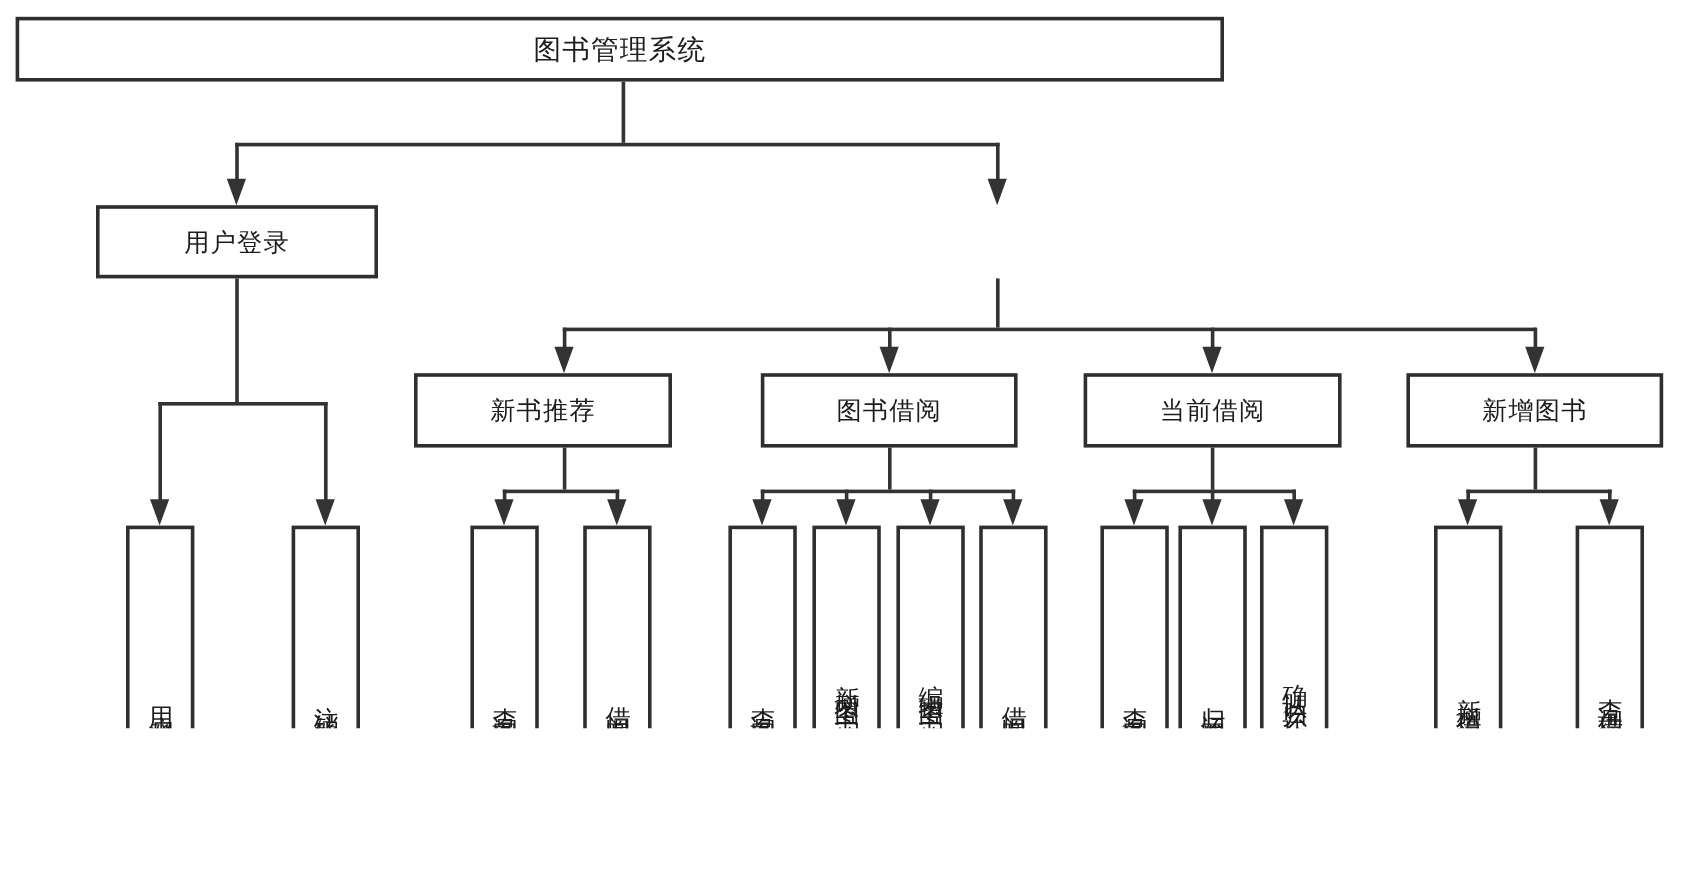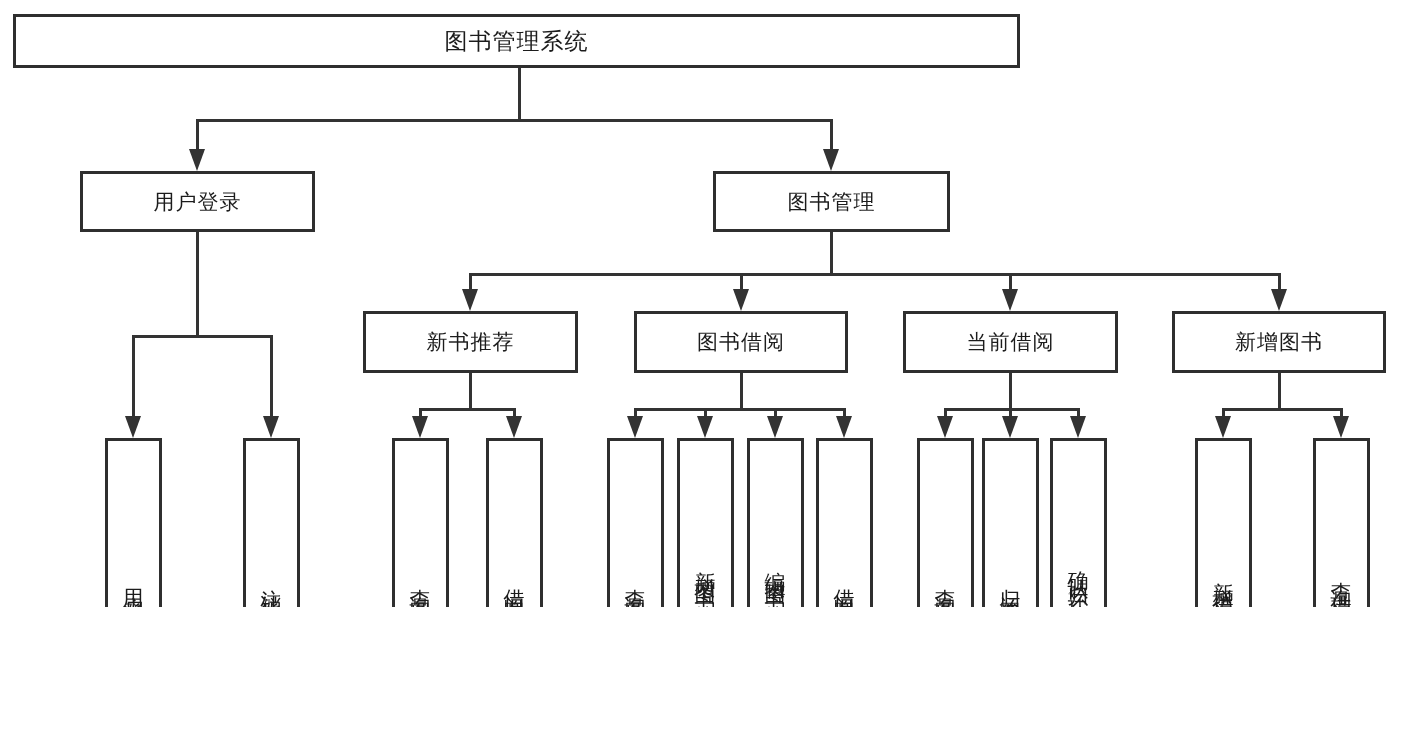--- a/index.html
+++ b/index.html
@@ -68,43 +68,40 @@
   <div class="v-line" style="left:518px;top:68px;height:51px;"></div>
   <div class="h-line" style="left:196px;top:119px;width:637px;"></div>
   <div class="v-line" style="left:196px;top:119px;height:34px;"></div>
   <div class="arrow" style="left:189px;top:149px;"></div>
   <div class="v-line" style="left:830px;top:119px;height:34px;"></div>
   <div class="arrow" style="left:823px;top:149px;"></div>
 
   <div class="box" style="left:80px;top:171px;width:235px;height:61px;">
     <span>用户登录</span>
   </div>
-  <div class="box" style="left:713px;top:171px;width:237px;height:61px;">
-    <span>图书管理</span>
-  </div>
 
   <div class="v-line" style="left:196px;top:232px;height:103px;"></div>
   <div class="h-line" style="left:132px;top:335px;width:141px;"></div>
   <div class="v-line" style="left:132px;top:335px;height:85px;"></div>
   <div class="arrow" style="left:125px;top:416px;"></div>
   <div class="v-line" style="left:270px;top:335px;height:85px;"></div>
   <div class="arrow" style="left:263px;top:416px;"></div>
 
   <div class="v-line" style="left:830px;top:232px;height:41px;"></div>
   <div class="h-line" style="left:469px;top:273px;width:811px;"></div>
   <div class="v-line" style="left:469px;top:273px;height:20px;"></div>
   <div class="arrow" style="left:462px;top:289px;"></div>
   <div class="v-line" style="left:740px;top:273px;height:20px;"></div>
   <div class="arrow" style="left:733px;top:289px;"></div>
   <div class="v-line" style="left:1009px;top:273px;height:20px;"></div>
   <div class="arrow" style="left:1002px;top:289px;"></div>
   <div class="v-line" style="left:1278px;top:273px;height:20px;"></div>
   <div class="arrow" style="left:1271px;top:289px;"></div>
 
-  <div class="box" style="left:363px;top:311px;width:215px;height:62px;">
+  <div class="box" style="left:345px;top:311px;width:215px;height:62px;">
     <span>新书推荐</span>
   </div>
   <div class="box" style="left:903px;top:311px;width:215px;height:62px;">
     <span>当前借阅</span>
   </div>
   <div class="box" style="left:634px;top:311px;width:214px;height:62px;">
     <span>图书借阅</span>
   </div>
   <div class="box" style="left:1172px;top:311px;width:214px;height:62px;">
     <span>新增图书</span>

